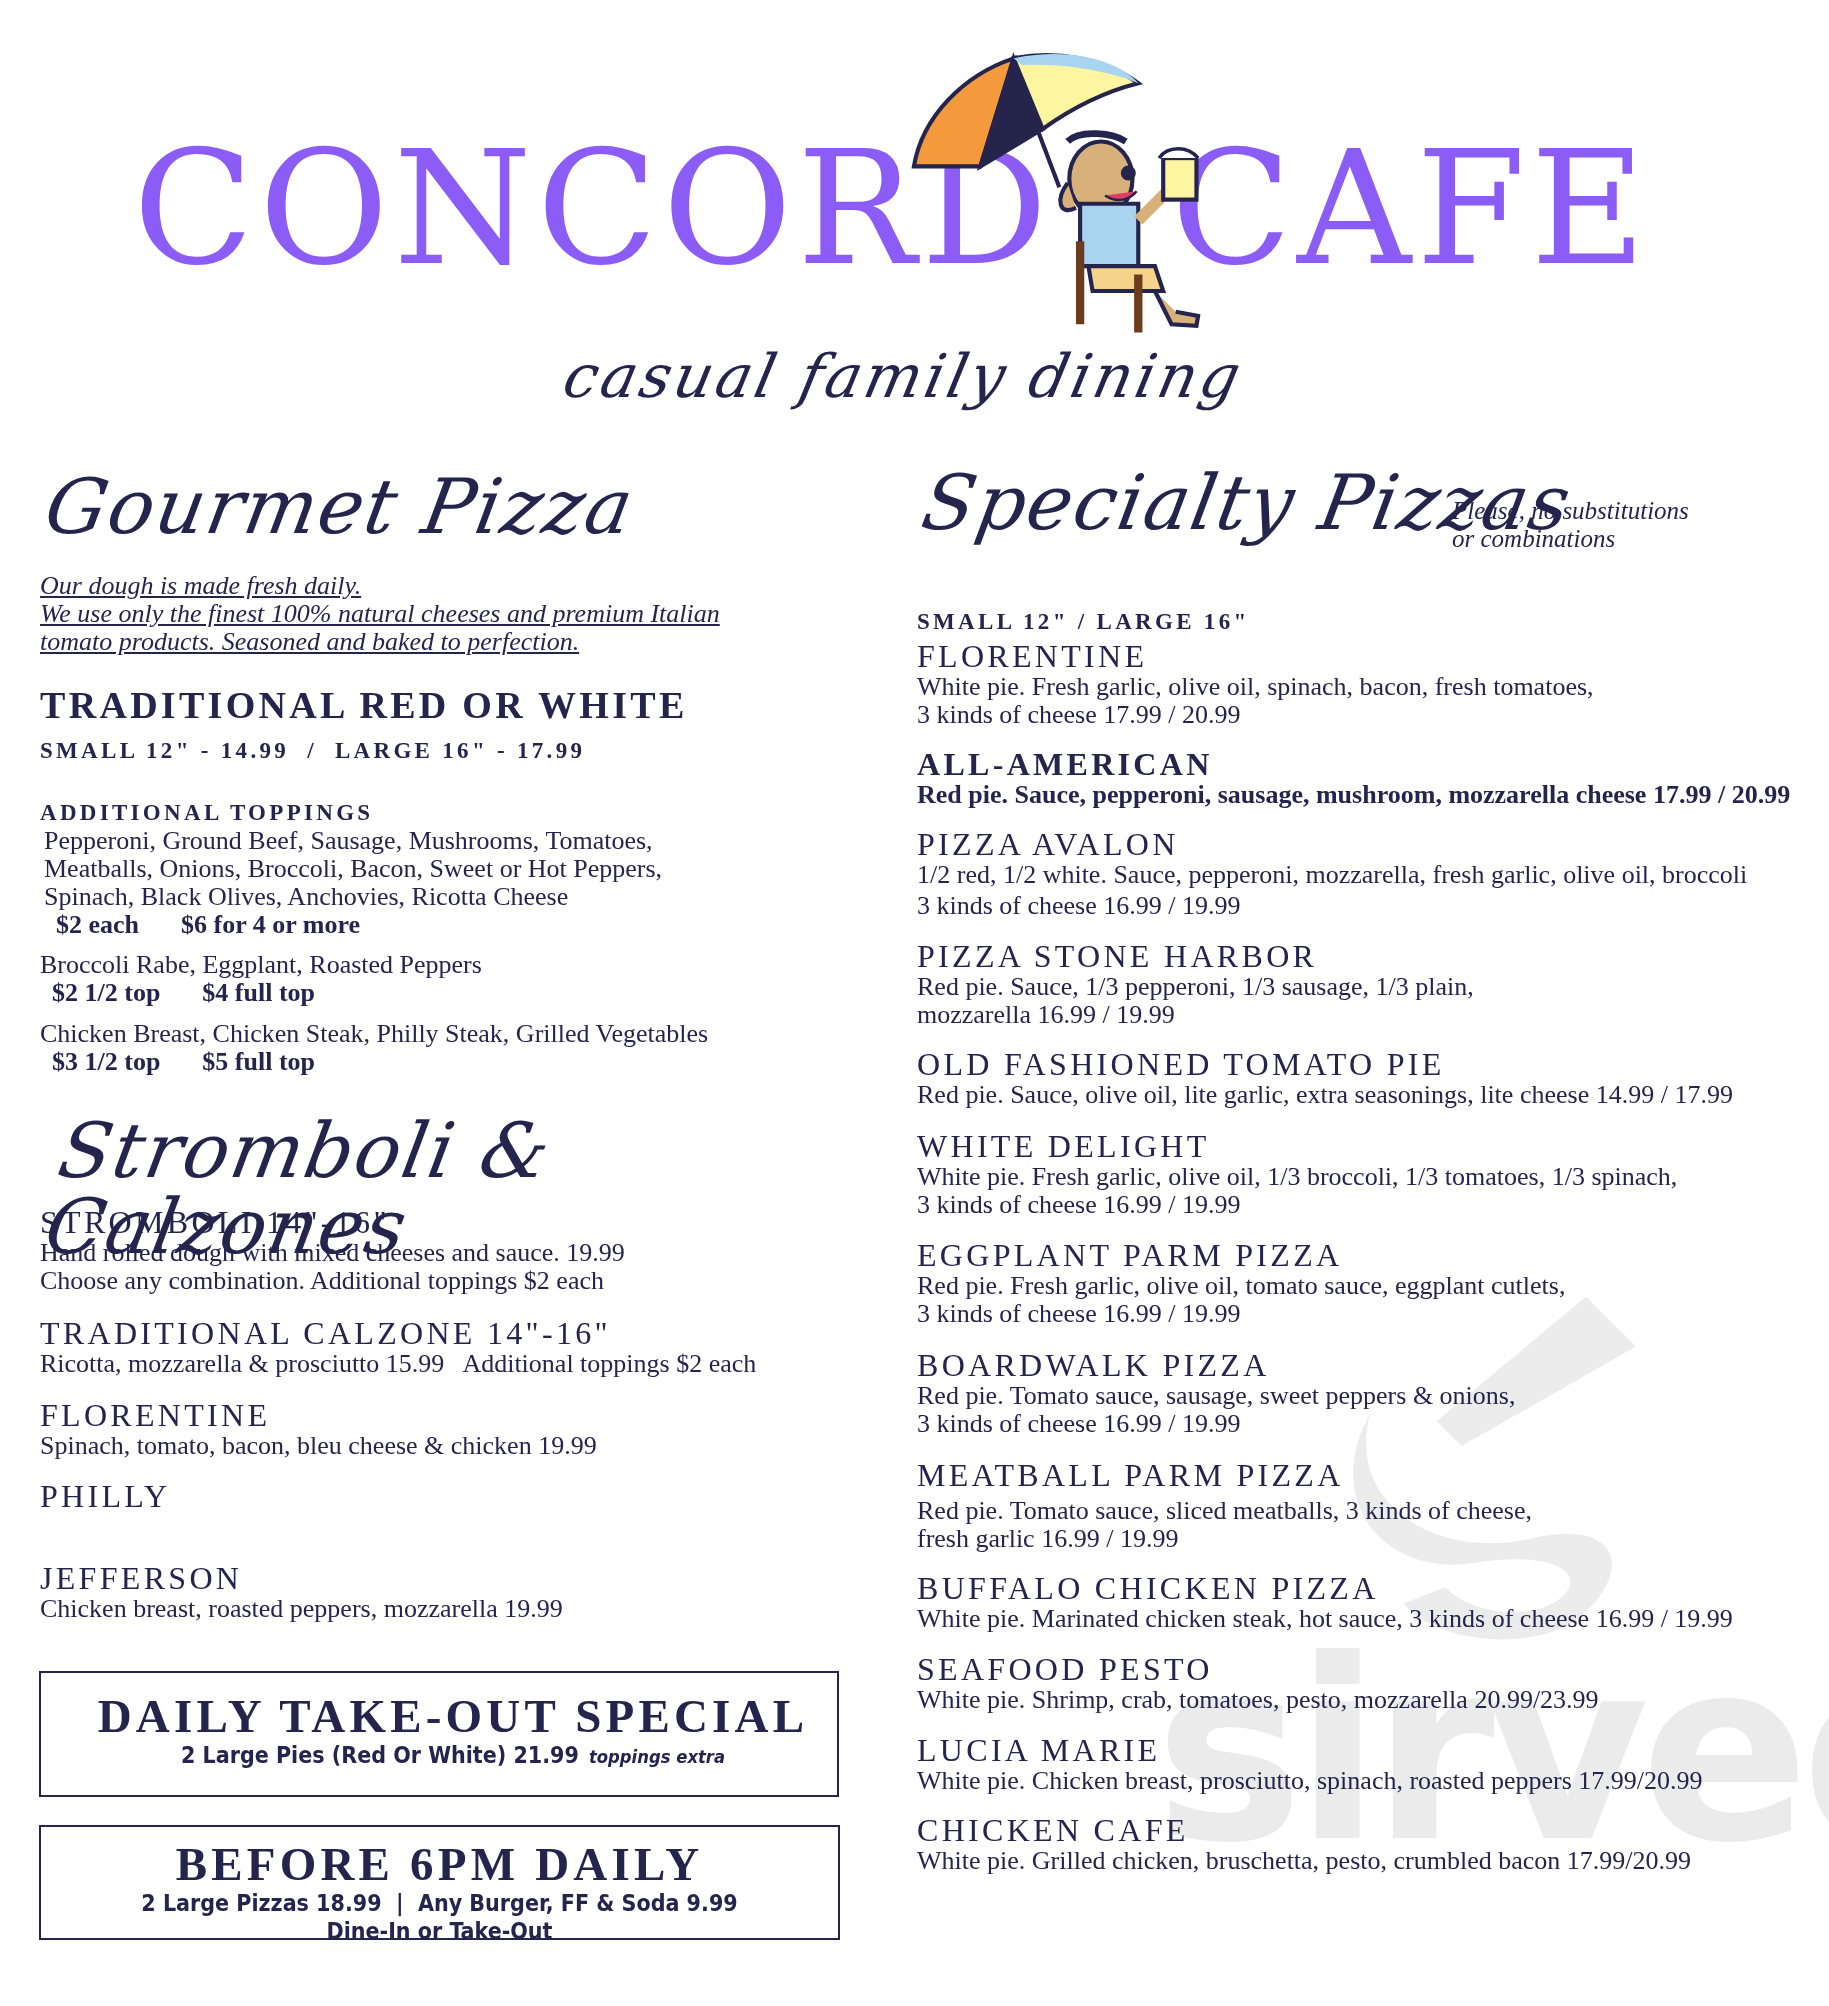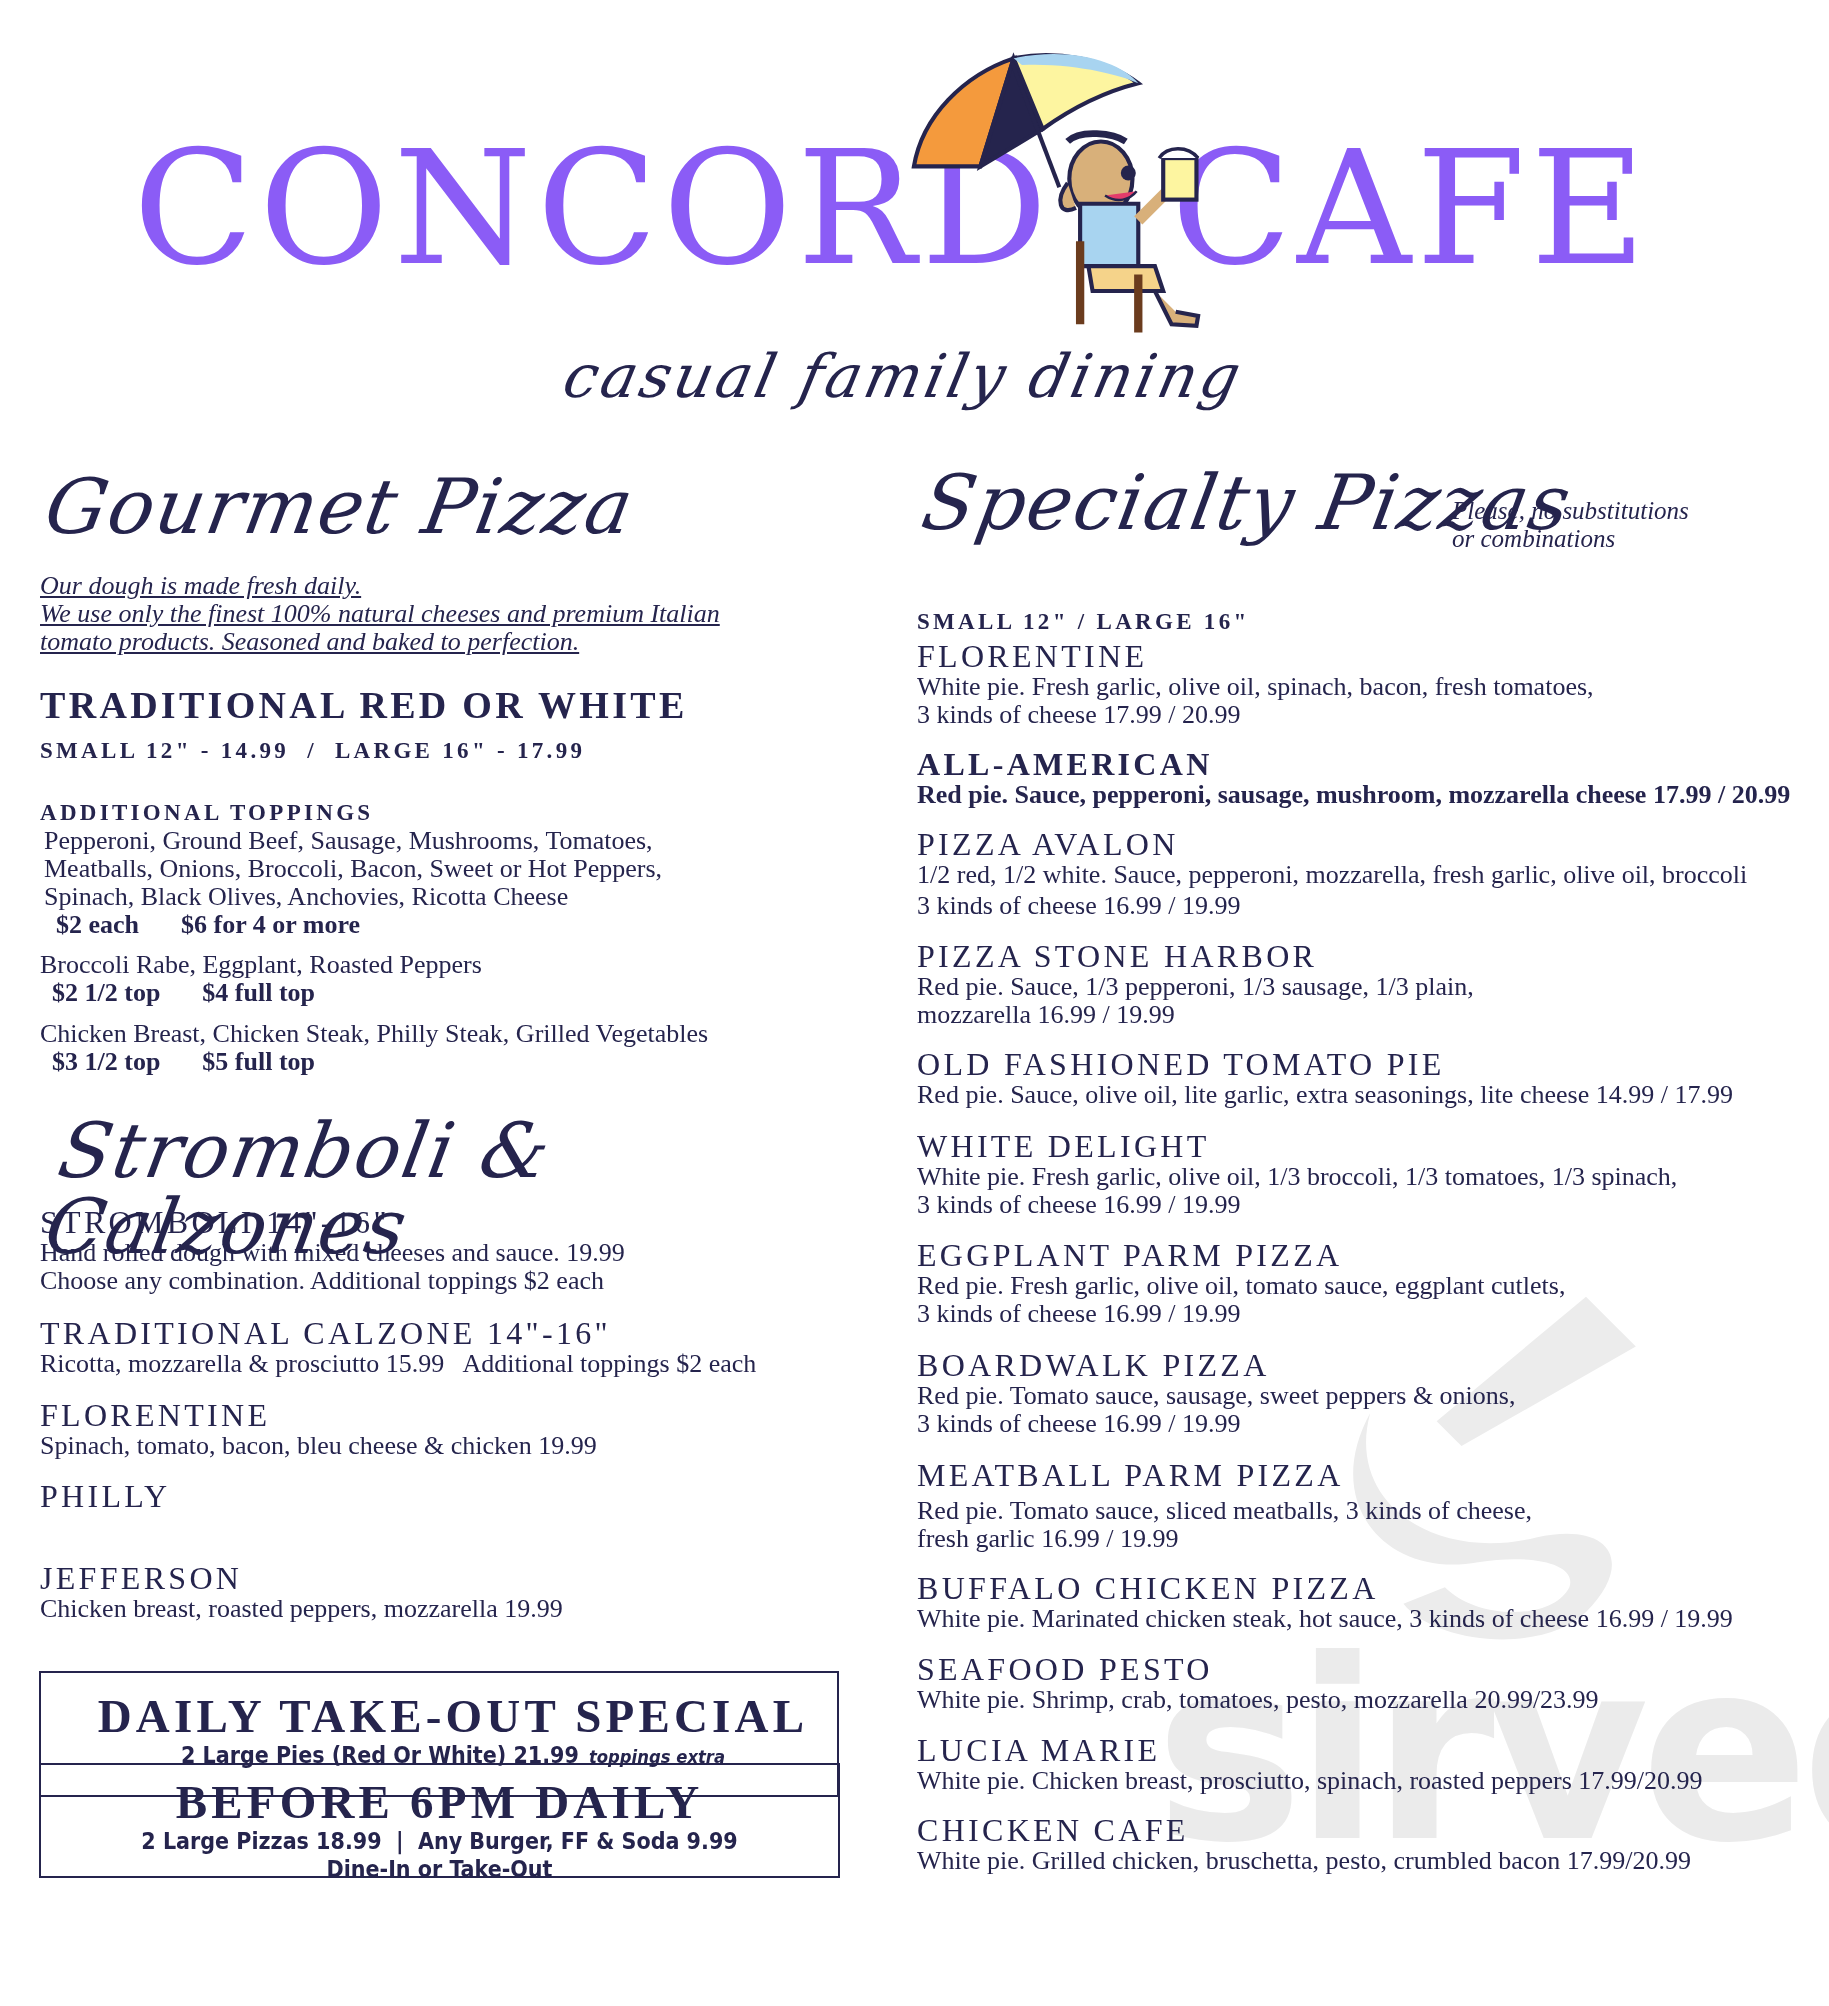--- a/index.html
+++ b/index.html
@@ -126,21 +126,21 @@
       <div class="item-title">JEFFERSON</div>
       <div class="item-desc">Chicken breast, roasted peppers, mozzarella  19.99</div>
     </div>
   </div>
 
   <div class="box" style="left:39px;top:1671px;width:800px;height:126px;padding-top:18.3px;padding-left:28px;">
     <div class="box-title">DAILY TAKE-OUT SPECIAL</div>
     <div class="box-line"><span>2 Large Pies (Red Or White) 21.99</span><em>toppings extra</em></div>
   </div>
 
-  <div class="box" style="left:39px;top:1763px;width:801px;height:115px;padding-top:11.6px;">
+  <div class="box" style="left:39px;top:1825px;width:801px;height:115px;padding-top:11.6px;">
     <div class="box-title">BEFORE 6PM DAILY</div>
     <div class="box-line" style="white-space:pre;">2 Large Pizzas 18.99  |  Any Burger, FF &amp; Soda 9.99</div>
     <div class="box-line">Dine-In or Take-Out</div>
   </div>
 
   <div class="rcol">
     <div class="abs script" style="top:465px;left:0;">Specialty Pizzas</div>
     <div class="abs note" style="top:497px;left:535px;">
       <div>Please, no substitutions</div>
       <div>or combinations</div>

